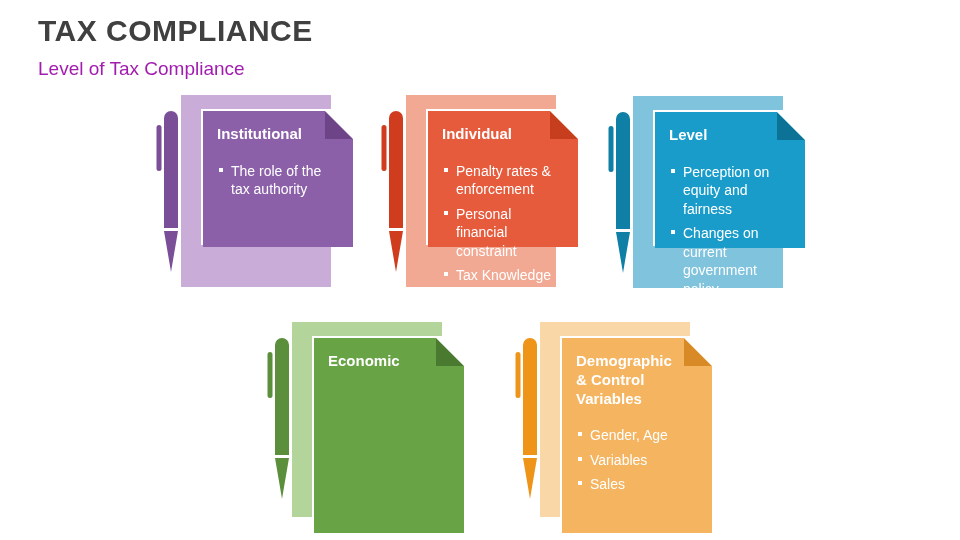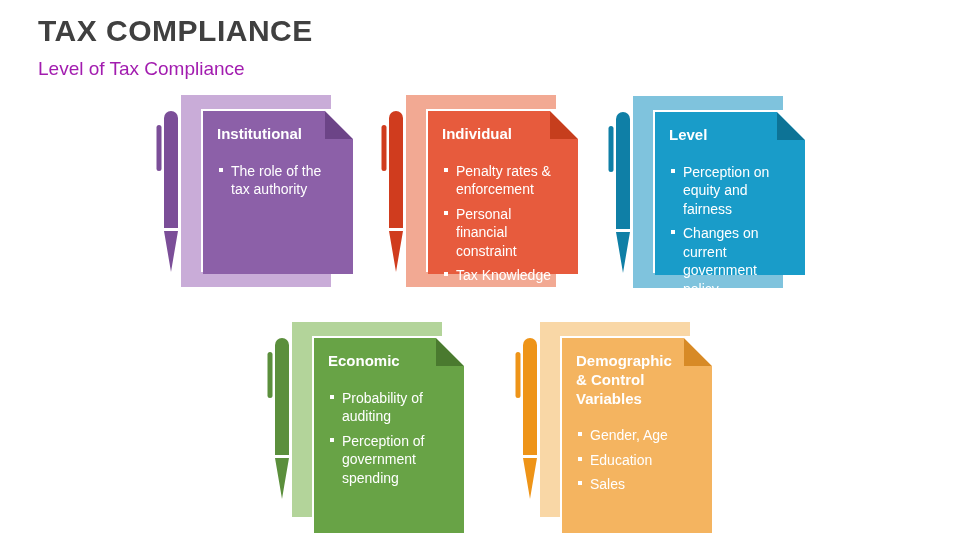--- a/index.html
+++ b/index.html
@@ -17,21 +17,21 @@
   }
 
   .group { position:absolute; width:200px; height:215px; }
 
   .back {
     position:absolute; left:26px; top:0; width:150px; height:192px;
     background:var(--back); z-index:1;
   }
   .pen { position:absolute; left:0; top:14px; width:28px; height:170px; color:var(--pen); z-index:2; }
   .front {
-    position:absolute; left:48px; top:16px; width:150px; height:163px;
+    position:absolute; left:48px; top:16px; width:150px; height:136px;
     background:var(--front); z-index:3;
     box-shadow:-2px -2px 0 0 #ffffff;
   }
   .g3 .back, .g3 .front, .g4 .back, .g4 .front { height:195px; }
 
   
   .fold-cut {
     position:absolute; top:0; right:0; width:0; height:0;
     border-top:28px solid #ffffff; border-left:28px solid transparent;
   }
@@ -132,40 +132,36 @@
       <svg viewBox="0 0 28 170" width="28" height="170" aria-hidden="true">
         <path fill="currentColor" d="M9 119 V9 a7 7 0 0 1 14 0 V119 Z"></path>
         <rect fill="currentColor" x="1.5" y="16" width="5" height="46" rx="2.5"></rect>
         <path fill="currentColor" d="M9 122 H23 L18.2 150 L16 163 L13.8 150 Z"></path>
       </svg>
     </div>
     <div class="front">
       <div class="fold-flap"></div>
       <div class="fold-cut"></div>
       <div class="heading">Economic</div>
-      <ul class="bullets">
-        <li>Probability of auditing</li>
-        <li>Perception of government spending</li>
-      </ul>
     </div>
   </div>
 
   <div class="group g4" style="left: 514px; top: 322px; --front: #F4B460; --back: #F9D7A6; --fold: #D78A26; --pen: #EE9418;">
     <div class="back"></div>
     <div class="pen">
       <svg viewBox="0 0 28 170" width="28" height="170" aria-hidden="true">
         <path fill="currentColor" d="M9 119 V9 a7 7 0 0 1 14 0 V119 Z"></path>
         <rect fill="currentColor" x="1.5" y="16" width="5" height="46" rx="2.5"></rect>
         <path fill="currentColor" d="M9 122 H23 L18.2 150 L16 163 L13.8 150 Z"></path>
       </svg>
     </div>
     <div class="front">
       <div class="fold-flap"></div>
       <div class="fold-cut"></div>
       <div class="heading">Demographic &amp; Control Variables</div>
       <ul class="bullets">
         <li>Gender, Age</li>
-        <li>Education</li>
+        <li>Variables</li>
         <li>Sales</li>
       </ul>
     </div>
   </div>
 </div>
 
 </body></html>

